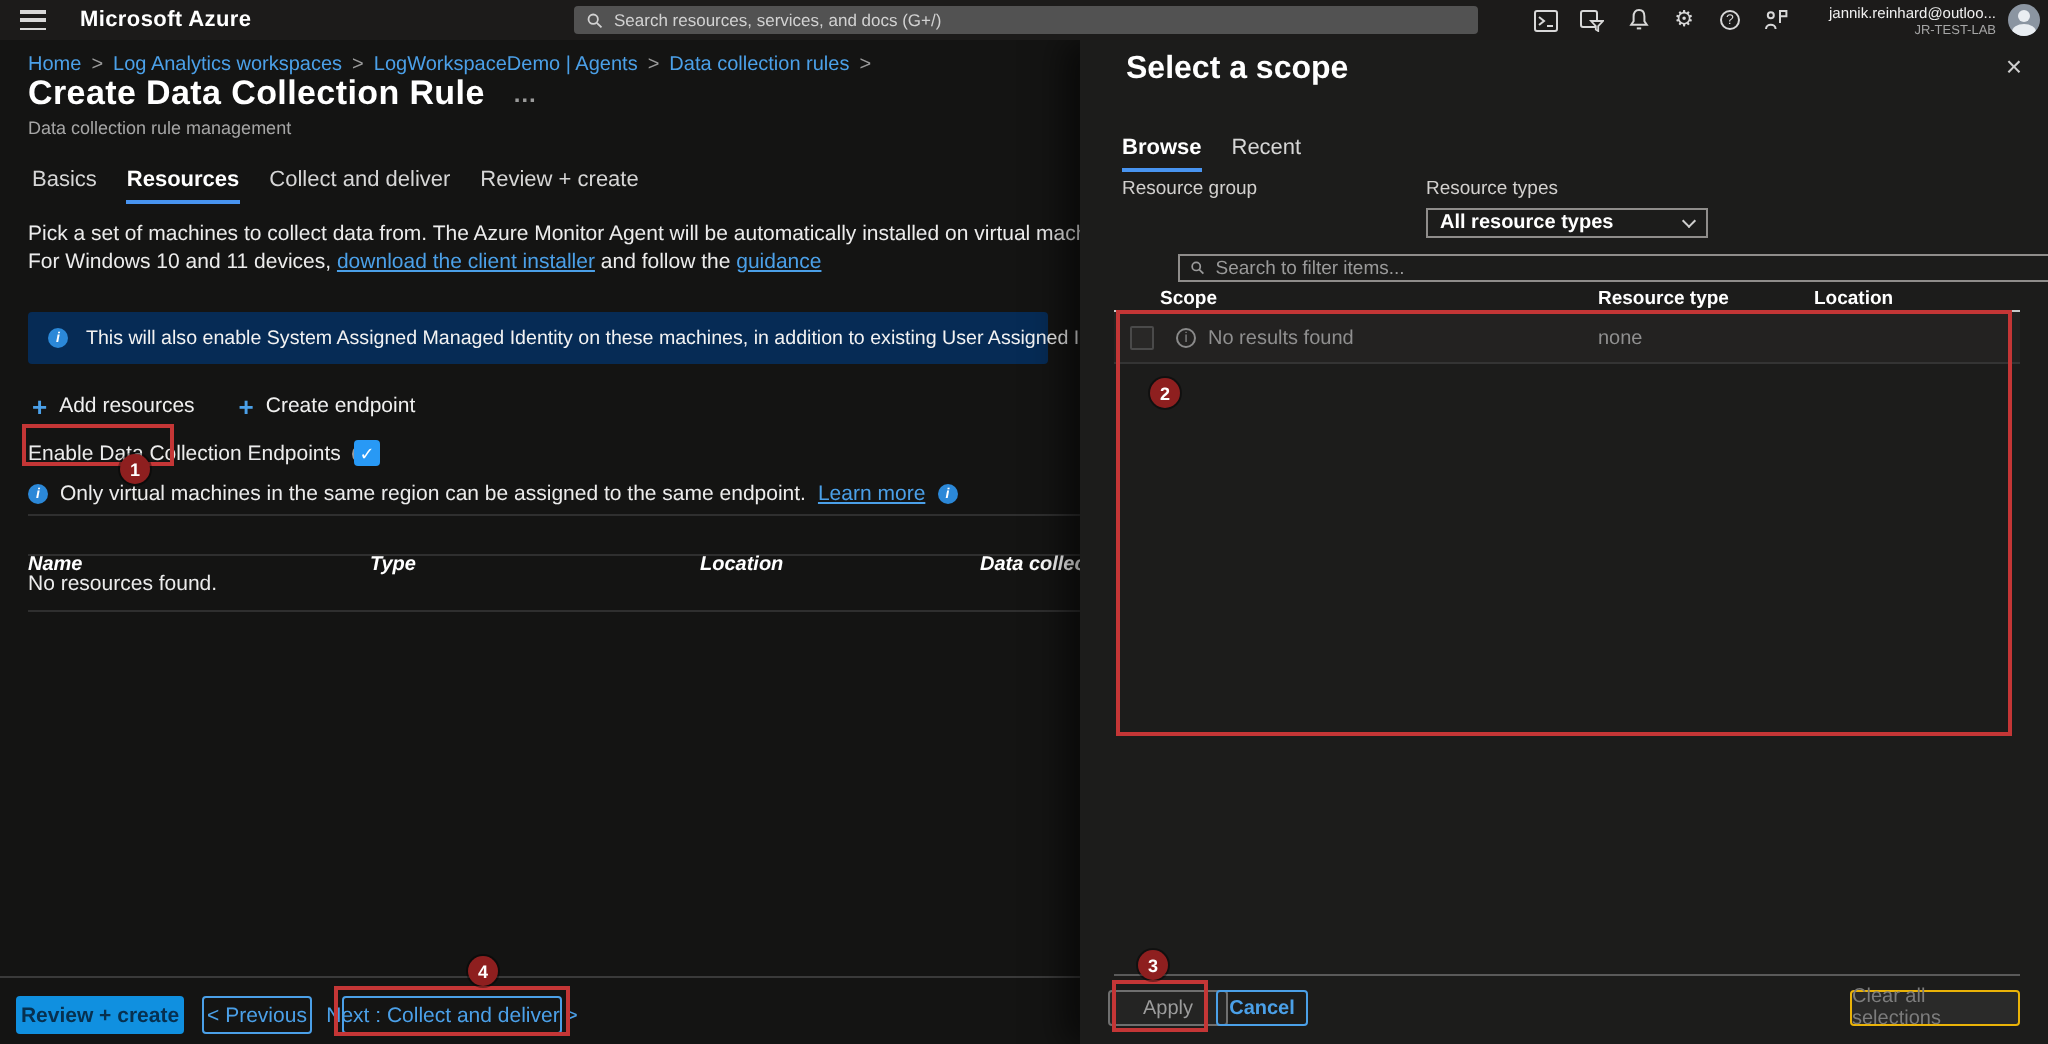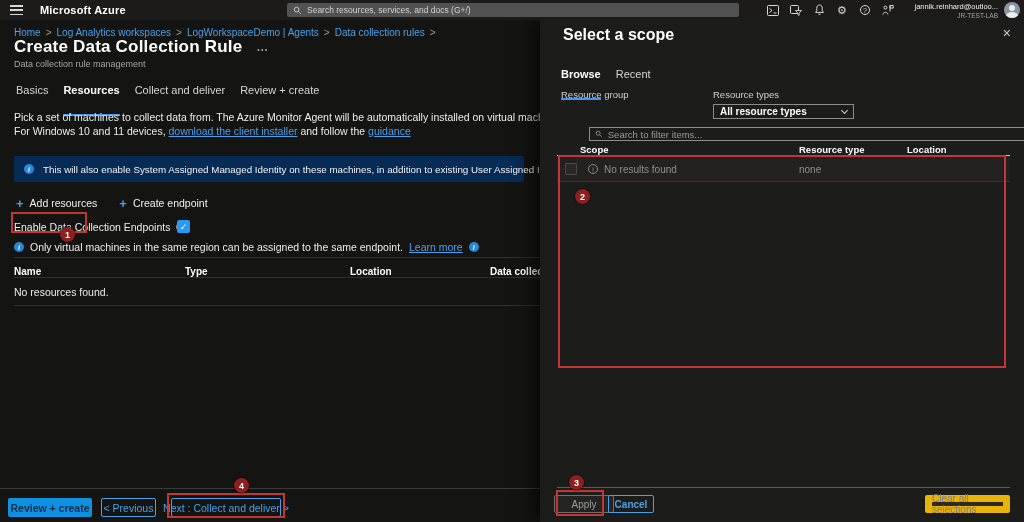--- a/index.html
+++ b/index.html
@@ -30,38 +30,38 @@
   
   .content { position:absolute; left:0; top:20px; width:1024px; bottom:0; background:#141413; z-index:1; }
   .breadcrumb { position:absolute; left:14px; top:7px; font-size:10px; white-space:nowrap; display:flex; gap:5px; }
   .breadcrumb a { color:#4ba0e8; text-decoration:none; cursor:pointer; }
   .crumb-sep { color:#9a9a9a; }
   .title-row { position:absolute; left:14px; top:17px; display:flex; align-items:center; gap:14px; }
   .page-title { font-size:17px; font-weight:bold; color:#fff; letter-spacing:.2px; }
   .more-dots { color:#9a9a9a; font-size:12px; font-weight:bold; cursor:pointer; }
   .page-subtitle { position:absolute; left:14px; top:39px; font-size:9px; color:#a6a6a6; }
   .tabs { position:absolute; left:16px; top:64px; display:flex; gap:15px; font-size:11px; }
-  .tab { color:#d6d6d6; padding-bottom:18px; cursor:pointer; }
+  .tab { color:#d6d6d6; padding-bottom:4px; cursor:pointer; }
   .tab.active { color:#fff; font-weight:bold; border-bottom:2px solid #4894f0; }
   .intro1 { position:absolute; left:14px; top:91px; font-size:10.5px; color:#ececec; white-space:nowrap; }
   .intro2 { position:absolute; left:14px; top:105px; font-size:10.5px; color:#ececec; white-space:nowrap; }
   .intro2 a, .note-row a { color:#4ba0e8; text-decoration:underline; cursor:pointer; }
   .infobox { position:absolute; left:14px; top:136px; width:510px; height:26px; background:#062b55; border-radius:2px; display:flex; align-items:center; padding:0 10px; gap:9px; }
   .info-i { flex:0 0 auto; width:10px; height:10px; border-radius:50%; background:#2b88d8; color:#fff; font-size:7px; font-weight:bold; display:flex; align-items:center; justify-content:center; font-style:italic; }
   .info-i.outline { background:transparent; border:1px solid #9a9a9a; color:#9a9a9a; font-style:normal; }
   .infobox .txt { font-size:9.8px; color:#f2f2f2; white-space:nowrap; }
   .actions { position:absolute; left:16px; top:174px; display:flex; gap:22px; align-items:center; height:18px; }
   .cmd-btn { display:flex; align-items:center; gap:6px; font-size:10.5px; color:#f0f0f0; cursor:pointer; }
   .plus { color:#4ba0e8; font-size:13px; font-weight:bold; line-height:13px; }
   .dce-row { position:absolute; left:14px; top:201px; display:flex; align-items:center; gap:6px; font-size:10.5px; color:#ececec; }
   .checkbox { position:absolute; left:177px; top:200px; width:13px; height:13px; background:#2899f5; border-radius:2px; color:#fff; font-size:9px; display:flex; align-items:center; justify-content:center; cursor:pointer; }
   .note-row { position:absolute; left:14px; top:221px; display:flex; align-items:center; gap:6px; font-size:10.5px; color:#ececec; white-space:nowrap; }
   .res-table { position:absolute; left:14px; top:237px; width:996px; border-top:1px solid #2f2f2f; }
   .res-head { position:relative; height:20px; border-bottom:1px solid #2f2f2f; font-size:10px; font-weight:bold; color:#fff; }
-  .res-head span { position:absolute; top:8px; white-space:nowrap; }
+  .res-head span { position:absolute; top:19px; white-space:nowrap;font-style:italic; }
   .rh-0 { left:0; } .rh-1 { left:171px; } .rh-2 { left:336px; } .rh-3 { left:476px; }
   .res-empty { height:28px; border-bottom:1px solid #2f2f2f; display:flex; align-items:center; font-size:10.5px; color:#ececec; }
   .left-footer { position:absolute; left:0; bottom:0; width:540px; height:34px; background:#141413; border-top:1px solid #3a3a3a; z-index:2; }
   .btn { position:absolute; top:9px; height:19px; display:flex; align-items:center; justify-content:center; font-size:10.5px; border-radius:2px; cursor:pointer; white-space:nowrap; }
   .btn-primary { left:8px; width:84px; background:#1090e0; color:#07304f; font-weight:bold; }
   .btn-outline { background:transparent; border:1px solid #4ba0e8; color:#4ba0e8; }
   .btn-prev { left:101px; width:55px; }
   .btn-next { left:171px; width:110px; }
   
   .panel { position:absolute; left:540px; top:20px; width:484px; height:502px; background:#1c1c1b; z-index:5; box-shadow:-8px 0 16px rgba(0,0,0,.55); }
@@ -83,21 +83,21 @@
   .ph-0 { left:23px; } .ph-1 { left:242px; } .ph-2 { left:350px; }
   .panel-empty-row { position:absolute; left:17px; top:136px; width:453px; height:26px; background:#232221; border-bottom:1px solid #343434; }
   .p-check { position:absolute; left:8px; top:7px; width:12px; height:12px; border:1px solid #4a4a4a; background:rgba(255,255,255,.03); border-radius:1px; cursor:pointer; }
   .p-info { position:absolute; left:31px; top:8px; width:10px; height:10px; border:1px solid #8a8a8a; border-radius:50%; color:#8a8a8a; font-size:7px; display:flex; align-items:center; justify-content:center; }
   .p-empty-text { position:absolute; left:47px; top:8px; font-size:10px; color:#8f8f8f; }
   .p-none { position:absolute; left:242px; top:8px; font-size:10px; color:#8f8f8f; }
   .panel-divider { position:absolute; left:17px; top:467px; width:453px; border-top:1px solid #5a5a5a; }
   .p-btn { position:absolute; top:475px; height:18px; display:flex; align-items:center; justify-content:center; font-size:10px; border-radius:2px; cursor:pointer; }
   .apply-btn { left:14px; width:60px; border:1px solid #6f6f6f; color:#9c9c9c; background:#242423; }
   .cancel-btn { left:68px; width:46px; border:1px solid #4ba0e8; color:#4ba0e8; font-weight:600; background:transparent; }
-  .clear-btn { left:385px; width:85px; border:7px solid #eab308; color:#7c7c7c; background:#2a2a29; }
+  .clear-btn { left:385px; width:85px; border:1px solid #eab308; color:#7c7c7c; background:#2a2a29; }
   
   .ann-box { position:absolute; border:2px solid #c43636; z-index:10; pointer-events:none; }
   .ann1 { left:11px; top:212px; width:76px; height:21px; }
   .ann2 { left:558px; top:155px; width:448px; height:213px; }
   .ann3 { left:556px; top:490px; width:48px; height:26px; }
   .ann4 { left:167px; top:493px; width:118px; height:25px; }
   .badge { position:absolute; width:15px; height:15px; border-radius:50%; background:#8e1f1f; color:#fff; font-size:9px; font-weight:bold; display:flex; align-items:center; justify-content:center; z-index:11; box-shadow:0 0 0 1px rgba(0,0,0,.4); }
   .bdg1 { left:60px; top:227px; }
   .bdg2 { left:575px; top:189px; }
   .bdg3 { left:569px; top:475px; }

